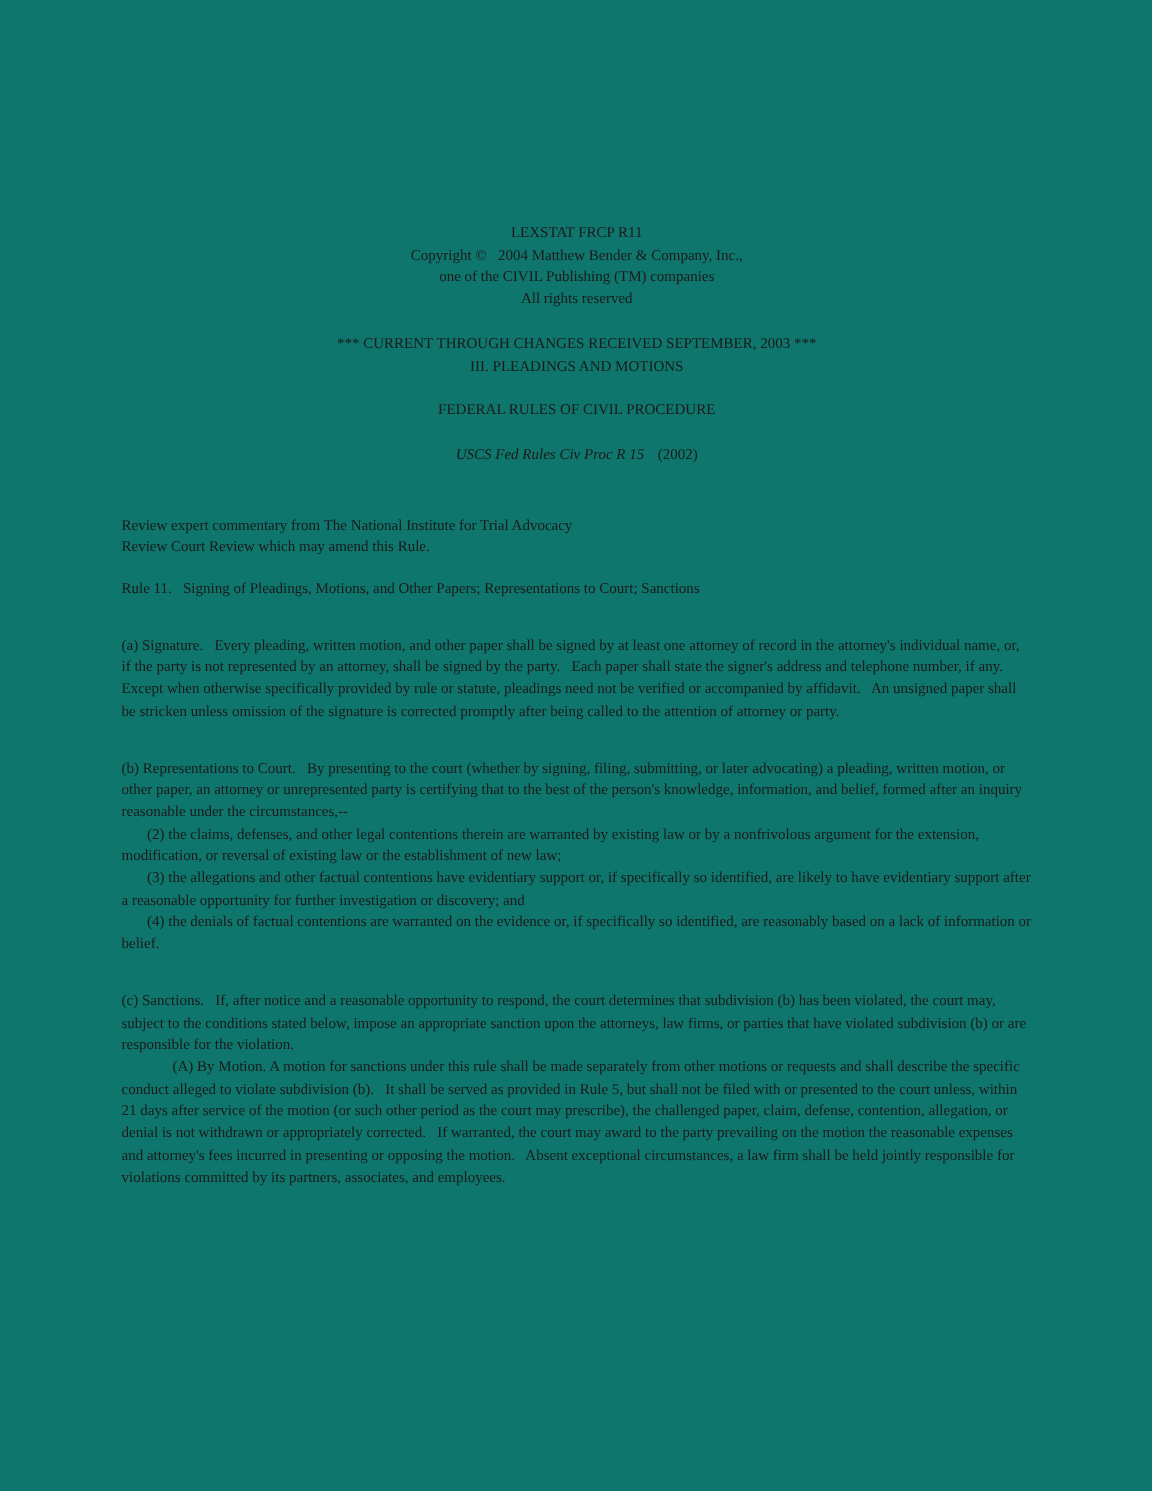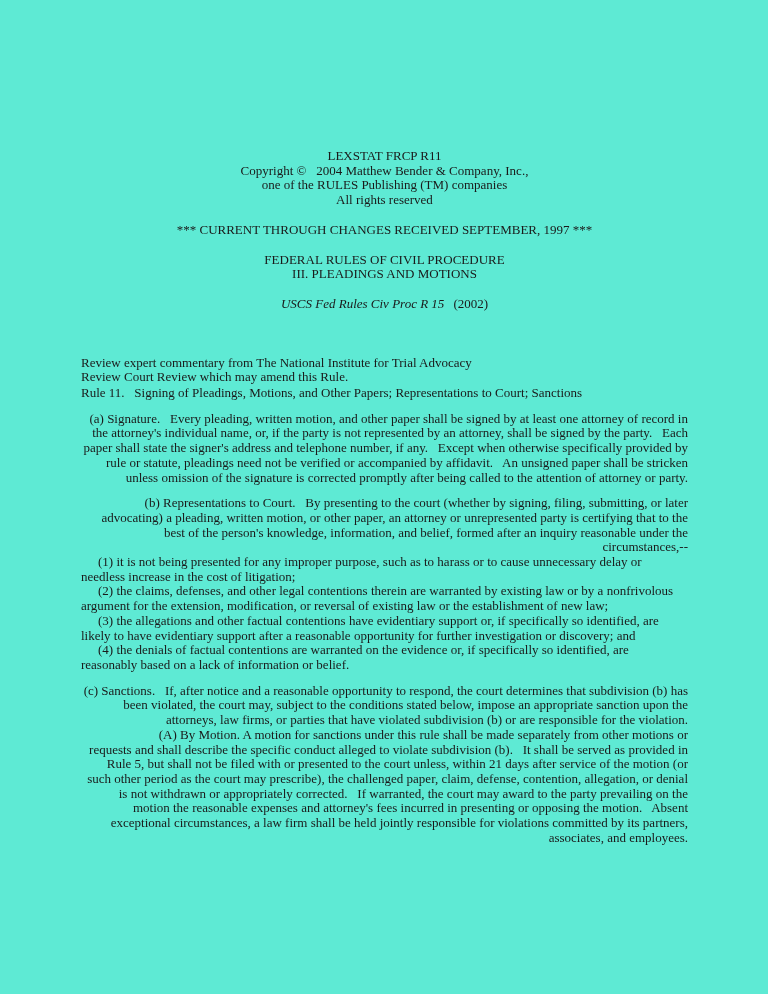--- a/index.html
+++ b/index.html
@@ -4,71 +4,70 @@
 <style>
   html, body {
     margin: 0;
     padding: 0;
     background: #ffffff;
   }
   .page {
     position: relative;
     width: 768px;
     height: 994px;
-    background: #5eead4;
+    background: #0f766e;
     box-sizing: border-box;
     padding: 149px 80px 0 81px;
     font-family: "Liberation Serif", "DejaVu Serif", serif;
-    font-size: 13px;
+    font-size: 10px;
     line-height: 14.7px;
     color: #1a1a1a;
     overflow: hidden;
   }
   p {
     margin: 0;
     white-space: pre-wrap; 
     text-align: left;
   }
   .center { text-align: center; }
   .italic { font-style: italic; }
   .year { margin-left: 9px; }
   .mt15 { margin-top: 15px; }
-  .mt44 { margin-top: 44px; }
-  .mt13 { margin-top: 1px; }
-  .mt11 { margin-top: 11px; text-align: right; }
+  .mt44 { margin-top: 32px; }
+  .mt13 { margin-top: 13px; }
+  .mt11 { margin-top: 23px; }
   .indent1 { text-indent: 17px; }
-  .indent2 { text-indent: 34px; text-align: right; }
+  .indent2 { text-indent: 34px; }
 </style>
 </head>
 <body>
 
 <div class="page">
 
   <p class="center">LEXSTAT FRCP R11</p>
 
   <p class="center">Copyright ©   2004 Matthew Bender &amp; Company, Inc.,</p>
-  <p class="center">one of the RULES Publishing (TM) companies</p>
+  <p class="center">one of the CIVIL Publishing (TM) companies</p>
   <p class="center">All rights reserved</p>
 
-  <p class="center mt15">*** CURRENT THROUGH CHANGES RECEIVED SEPTEMBER, 1997 ***</p>
+  <p class="center mt15">*** CURRENT THROUGH CHANGES RECEIVED SEPTEMBER, 2003 ***</p>
 
+  <p class="center">III. PLEADINGS AND MOTIONS</p>
   <p class="center mt15">FEDERAL RULES OF CIVIL PROCEDURE</p>
-  <p class="center">III. PLEADINGS AND MOTIONS</p>
 
   <p class="center mt15"><span class="italic">USCS Fed Rules Civ Proc R 15</span><span class="year">(2002)</span></p>
 
   <p class="mt44">Review expert commentary from The National Institute for Trial Advocacy</p>
   <p>Review Court Review which may amend this Rule.</p>
 
   <p class="mt13">Rule 11.   Signing of Pleadings, Motions, and Other Papers; Representations to Court; Sanctions</p>
 
   <p class="mt11">(a) Signature.   Every pleading, written motion, and other paper shall be signed by at least one attorney of record in the attorney's individual name, or, if the party is not represented by an attorney, shall be signed by the party.   Each paper shall state the signer's address and telephone number, if any.   Except when otherwise specifically provided by rule or statute, pleadings need not be verified or accompanied by affidavit.   An unsigned paper shall be stricken unless omission of the signature is corrected promptly after being called to the attention of attorney or party.</p>
 
   <p class="mt11">(b) Representations to Court.   By presenting to the court (whether by signing, filing, submitting, or later advocating) a pleading, written motion, or other paper, an attorney or unrepresented party is certifying that to the best of the person's knowledge, information, and belief, formed after an inquiry reasonable under the circumstances,--</p>
-  <p class="indent1">(1) it is not being presented for any improper purpose, such as to harass or to cause unnecessary delay or needless increase in the cost of litigation;</p>
   <p class="indent1">(2) the claims, defenses, and other legal contentions therein are warranted by existing law or by a nonfrivolous argument for the extension, modification, or reversal of existing law or the establishment of new law;</p>
   <p class="indent1">(3) the allegations and other factual contentions have evidentiary support or, if specifically so identified, are likely to have evidentiary support after a reasonable opportunity for further investigation or discovery; and</p>
   <p class="indent1">(4) the denials of factual contentions are warranted on the evidence or, if specifically so identified, are reasonably based on a lack of information or belief.</p>
 
   <p class="mt11">(c) Sanctions.   If, after notice and a reasonable opportunity to respond, the court determines that subdivision (b) has been violated, the court may, subject to the conditions stated below, impose an appropriate sanction upon the attorneys, law firms, or parties that have violated subdivision (b) or are responsible for the violation.</p>
   <p class="indent2">(A) By Motion. A motion for sanctions under this rule shall be made separately from other motions or requests and shall describe the specific conduct alleged to violate subdivision (b).   It shall be served as provided in Rule 5, but shall not be filed with or presented to the court unless, within 21 days after service of the motion (or such other period as the court may prescribe), the challenged paper, claim, defense, contention, allegation, or denial is not withdrawn or appropriately corrected.   If warranted, the court may award to the party prevailing on the motion the reasonable expenses and attorney's fees incurred in presenting or opposing the motion.   Absent exceptional circumstances, a law firm shall be held jointly responsible for violations committed by its partners, associates, and employees.</p>
 
 </div>
 
 </body></html>

